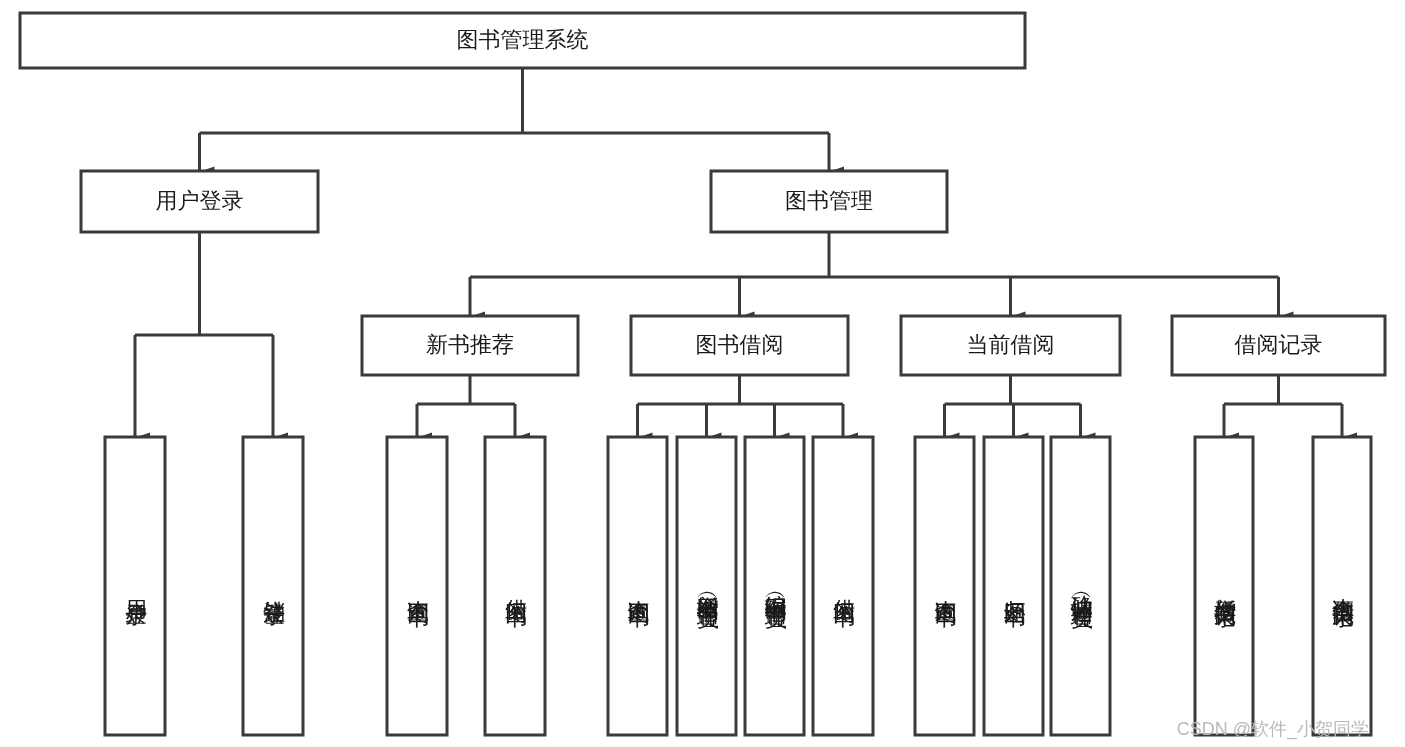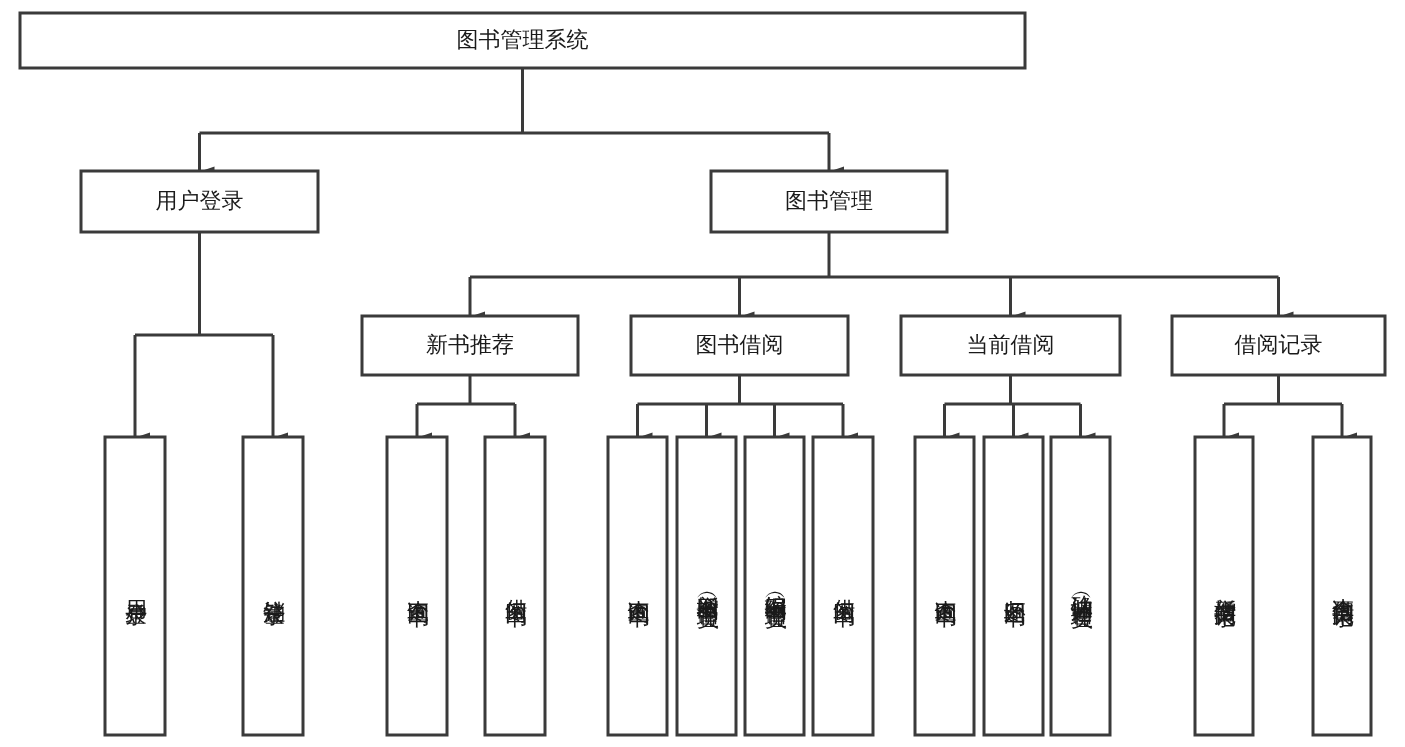--- a/index.html
+++ b/index.html
@@ -169,13 +169,14 @@
         <g>
           <rect x="1195" y="437" width="58" height="298" class="node-rect"></rect>
           <text x="1224" y="586" class="node-label vertical" font-size="22">新增借阅记录</text>
         </g>
         <g>
           <rect x="1313" y="437" width="58" height="298" class="node-rect"></rect>
           <text x="1342" y="586" class="node-label vertical" font-size="22">查询借阅记录</text>
         </g>
       </g>
   </svg>
+  <div class="watermark">CSDN @软件_小贺同学</div>
 </div>
 
 </body></html>

